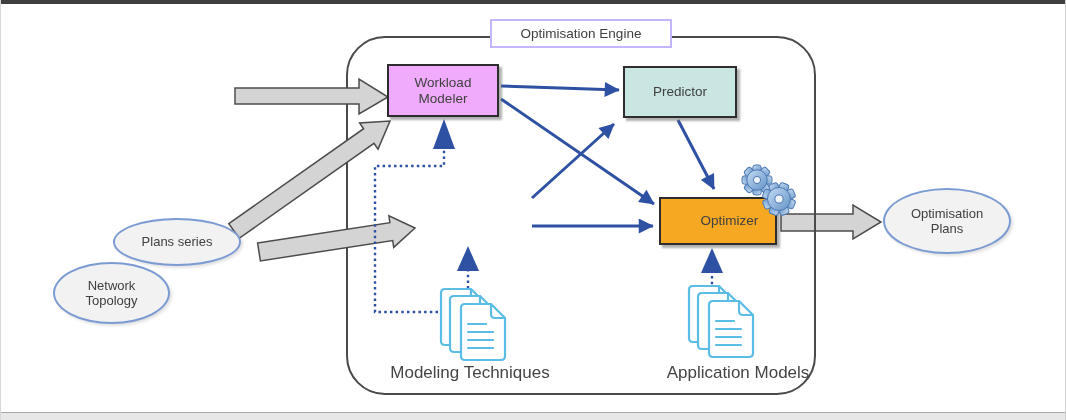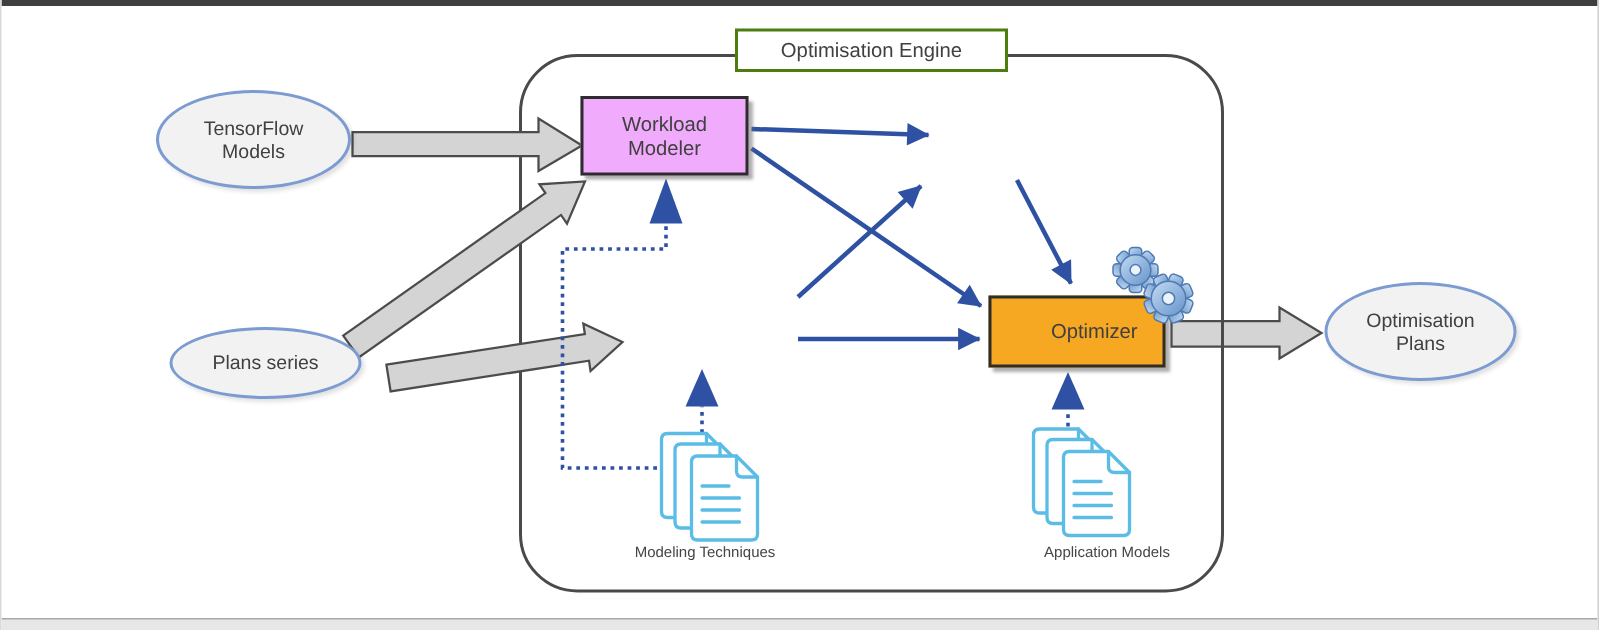--- a/index.html
+++ b/index.html
@@ -15,22 +15,22 @@
 
   .node{position:absolute;display:flex;align-items:center;justify-content:center;
         text-align:center;line-height:1.18;box-sizing:border-box;z-index:2;}
   .box{border:2px solid #2d2d2d;font-size:13.5px;
        box-shadow:3px 3px 2px rgba(110,110,110,0.55);padding:2px 6px;}
   .green{background:#f0abfc;}
   .cyan{background:#c9e6e3;}
   .orange{background:#f7a823;}
   .ellipse{border:2px solid #7b9bd2;background:#f2f2f3;border-radius:50%;
            font-size:13px;padding:2px 14px;box-shadow:2px 2px 3px rgba(0,0,0,0.12);}
-  .title-box{border:2px solid #4d7c0f;background:#ffffff;font-size:13.5px;z-index:3;}
-  .artifact-label{position:absolute;text-align:center;font-size:10px;color:#454545;z-index:2;}
+  .title-box{border:2px solid #c4b5fd;background:#ffffff;font-size:13.5px;z-index:3;}
+  .artifact-label{position:absolute;text-align:center;font-size:17px;color:#454545;z-index:2;}
 
   #n-tensorflow{left:103px;top:60px;width:130px;height:66px;}
   #n-timeseries{left:112px;top:218px;width:128px;height:48px;}
   #n-network{left:52px;top:262px;width:117px;height:62px;z-index:2;}
   #n-config{left:159px;top:264px;width:128px;height:68px;z-index:3;}
   #n-plans{left:882px;top:188px;width:128px;height:66px;}
 
   #n-title{left:489px;top:19px;width:182px;height:29px;}
   #n-workload{left:386px;top:64px;width:112px;height:53px;}
   #n-predictor{left:622px;top:66px;width:114px;height:52px;}
@@ -135,29 +135,32 @@
       </g>
       <circle r="11.5"></circle>
       <circle r="4.1" fill="#edf3fa"></circle>
     </g>
   </svg>
 
   <div id="n-title" class="node title-box">
     <span>Optimisation Engine</span>
   </div>
 
-  <div id="n-tensorflow" class="node ellipse">
-    <span>TensorFlow Models</span>
-  </div>
   <div id="n-timeseries" class="node ellipse">
     <span>Plans series</span>
+  </div>
+  <div id="n-network" class="node ellipse">
+    <span>Network Topology</span>
   </div>
 
   <div id="n-workload" class="node box green">
     <span>Workload Modeler</span>
+  </div>
+  <div id="n-predictor" class="node box cyan">
+    <span>Predictor</span>
   </div>
   <div id="n-optimizer" class="node box orange">
     <span>Optimizer</span>
   </div>
 
   <div id="lbl-modeling" class="artifact-label">
     <span>Modeling Techniques</span>
   </div>
   <div id="lbl-optmodels" class="artifact-label">
     <span>Application Models</span>

